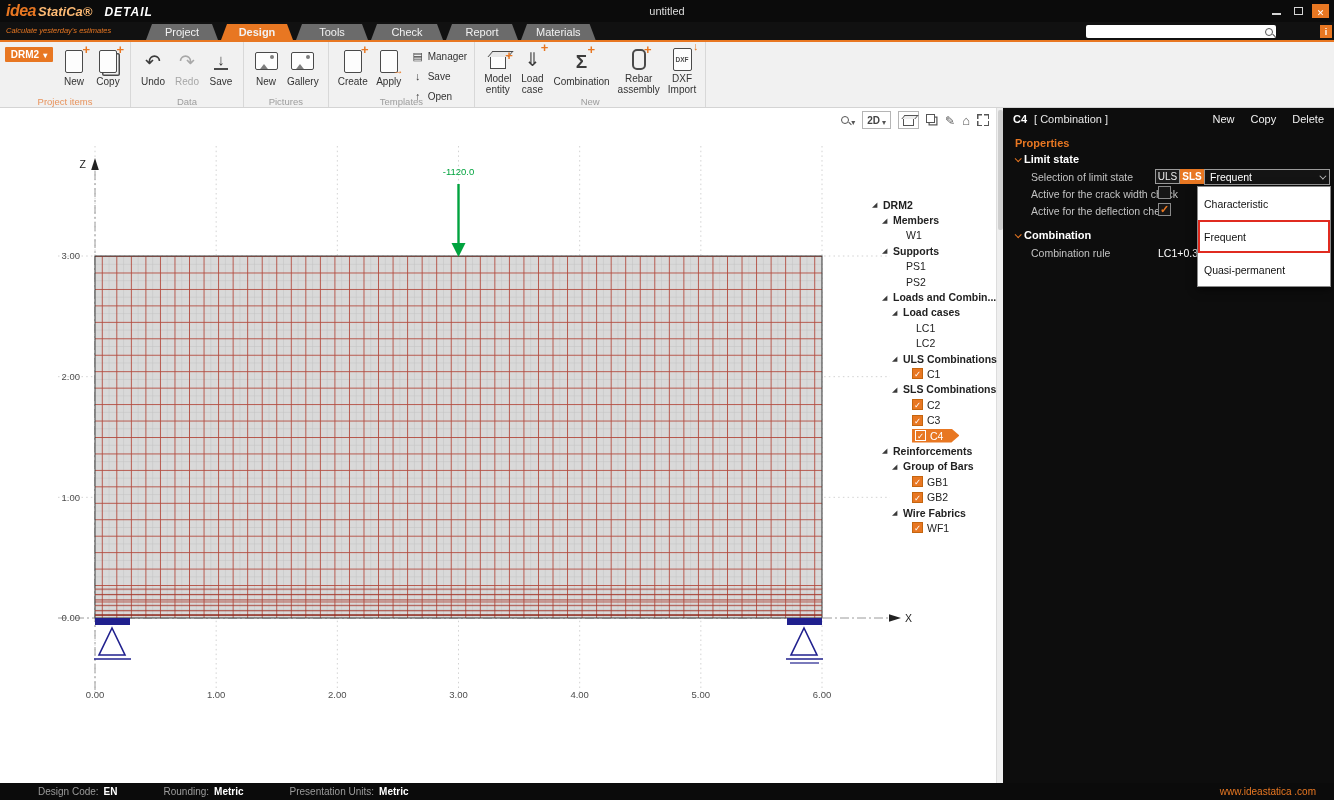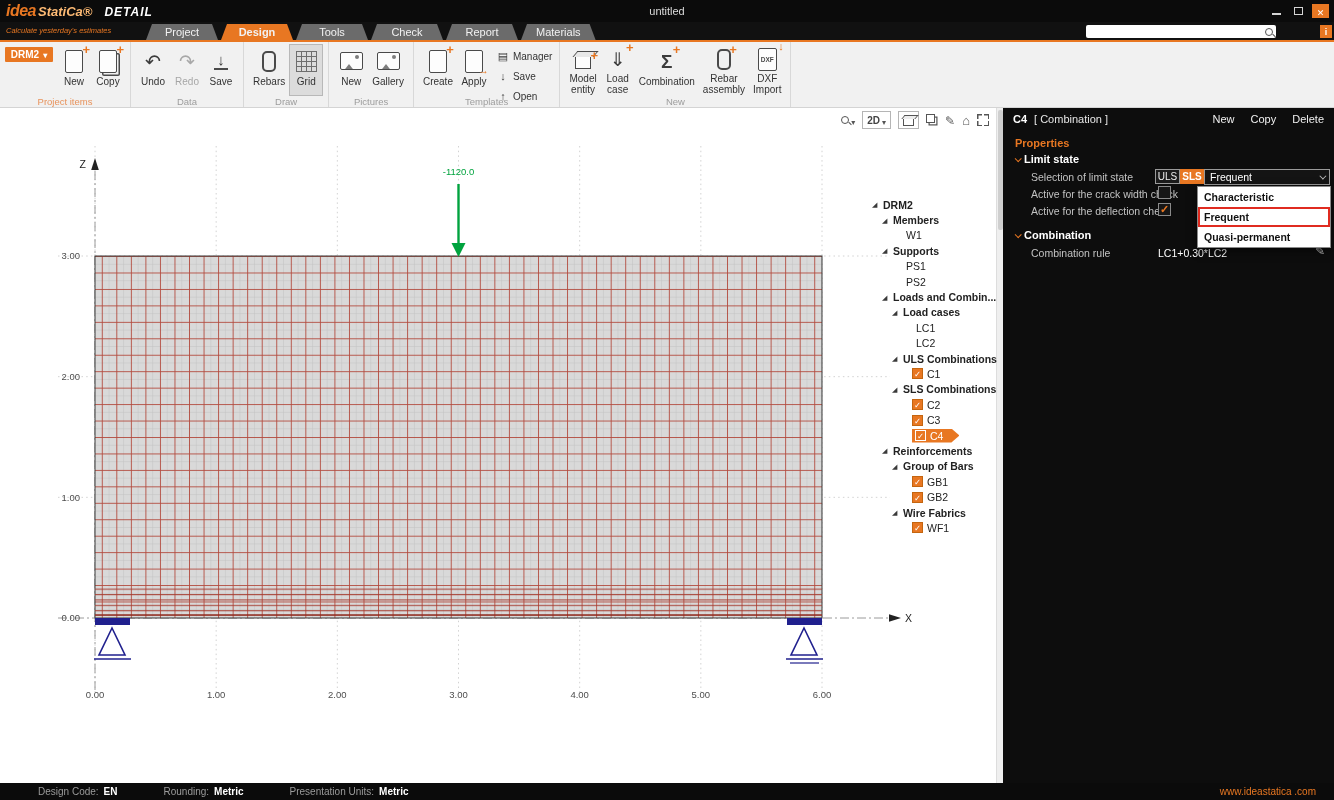--- a/index.html
+++ b/index.html
@@ -167,21 +167,21 @@
   .pdrop-value { color:#fff; font-size:10.5px; flex:1; }
   .chev-w { width:5px; height:5px; border-right:1.4px solid #bbb; border-bottom:1.4px solid #bbb; transform:rotate(45deg) translateY(-2px); }
   .pcheck { position:absolute; left:155px; width:13px; height:13px; border:1px solid #8a8a8a; background:#161616;
             display:flex; align-items:center; justify-content:center; cursor:pointer; }
   .pcheck.checked::before { content:"✓"; color:#e87722; font-size:11px; font-weight:bold; }
   .prule-value { position:absolute; left:155px; color:#fff; }
   .pencil { position:absolute; left:312px; cursor:pointer; }
   .pencil::before { content:"✎"; color:#cfcfcf; font-size:12px; }
   .ddlist { position:absolute; left:194px; top:78px; width:134px; background:#fff; border:1px solid #8a8a8a;
             box-shadow:0 3px 8px rgba(0,0,0,.55); z-index:10; }
-  .dd-item { height:20px; display:flex; align-items:center; padding:0 6px; color:#111; font-size:10.5px; cursor:pointer;font-weight:bold; }
+  .dd-item { height:33px; display:flex; align-items:center; padding:0 6px; color:#111; font-size:10.5px; cursor:pointer; }
   .dd-item.highlight { border:2px solid #e02b20; padding:0 4px; }
 
   
   .statusbar { position:absolute; left:0; bottom:0; right:0; height:17px; background:#0b0b0b;
                display:flex; align-items:center; padding:0 18px; font-size:10px; }
   .st-label { color:#9b9b9b; margin-right:5px;margin-left:20px; }
   .st-value { color:#fff; font-weight:bold; margin-right:26px; }
   .st-site { margin-left:auto; color:#e87722; cursor:pointer; }
 </style>
 </head>
@@ -278,35 +278,20 @@
       <div class="rbtn">
         <span class="ric">
             <span class="ic-save"></span>
           </span>
         <span class="rlabel">Save</span>
       </div>
       <span class="rgroup-name">Data</span>
     </div>
 
 
-    <div class="rgroup">
-      <div class="rbtn">
-        <span class="ric">
-            <span class="ic-rebar"></span>
-          </span>
-        <span class="rlabel">Rebars</span>
-      </div>
-      <div class="rbtn pressed">
-        <span class="ric">
-            <span class="ic-grid"></span>
-          </span>
-        <span class="rlabel">Grid</span>
-      </div>
-      <span class="rgroup-name">Draw</span>
-    </div>
 
     <div class="rgroup">
       <div class="rbtn">
         <span class="ric">
             <span class="ic-pic"></span>
           </span>
         <span class="rlabel">New</span>
       </div>
       <div class="rbtn">
         <span class="ric">

